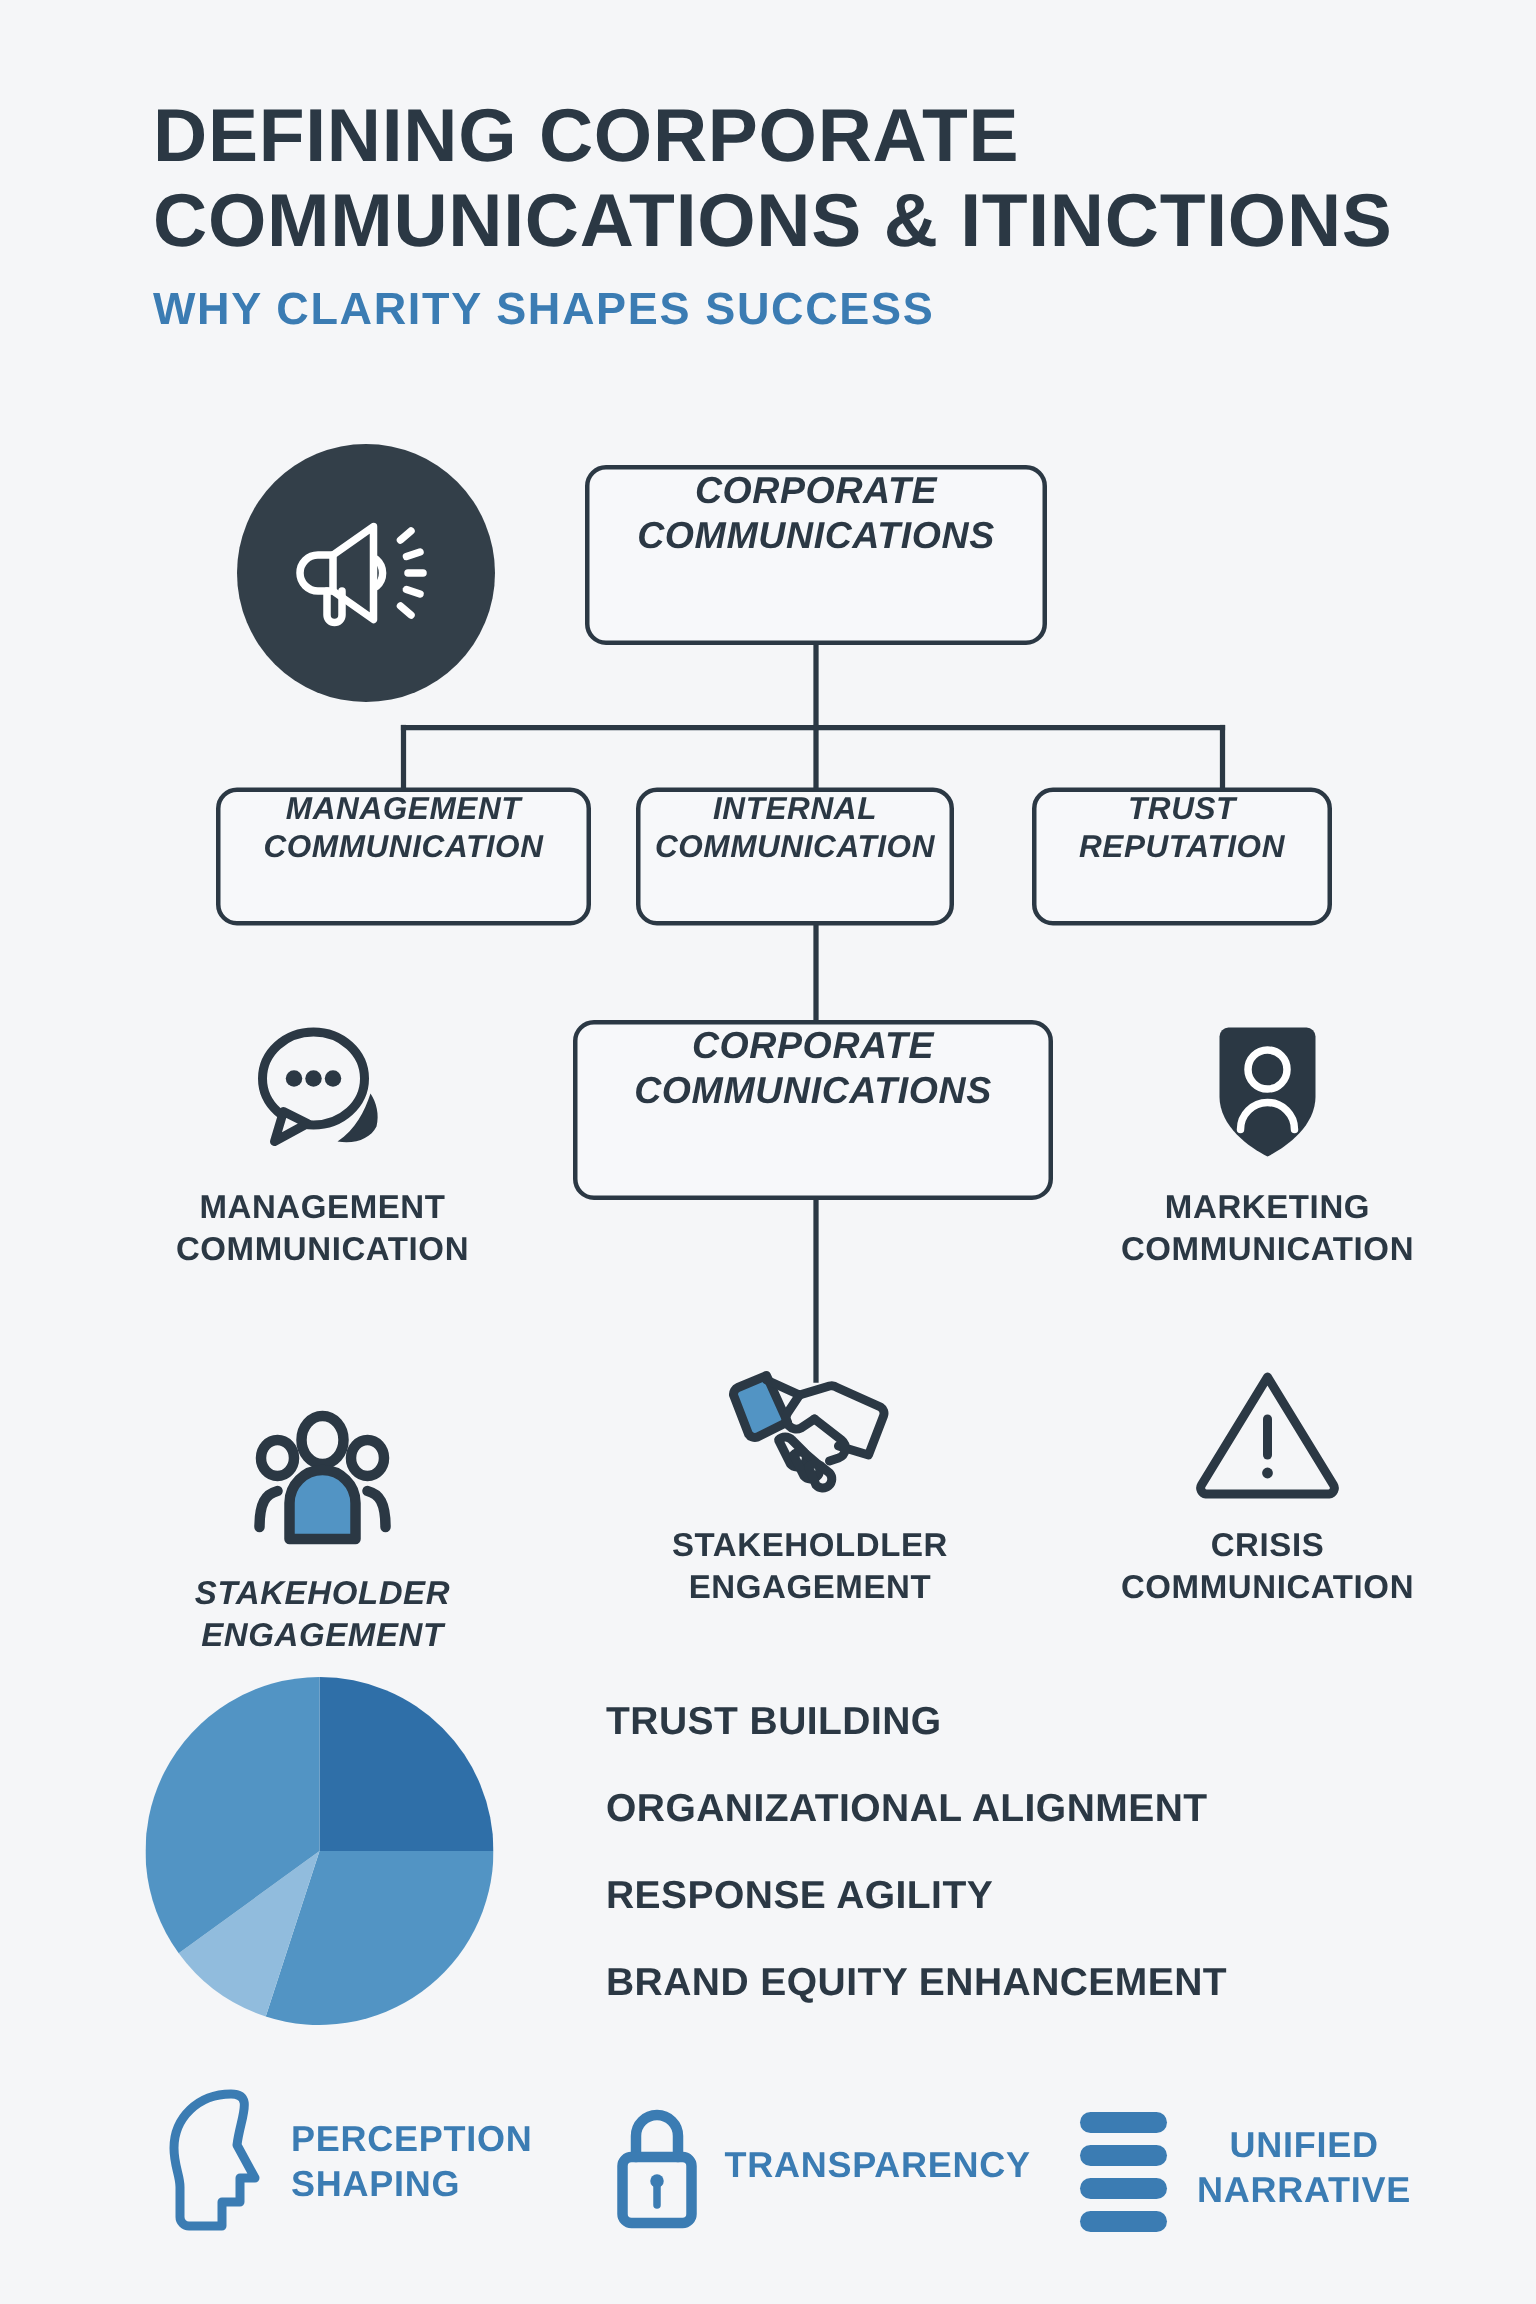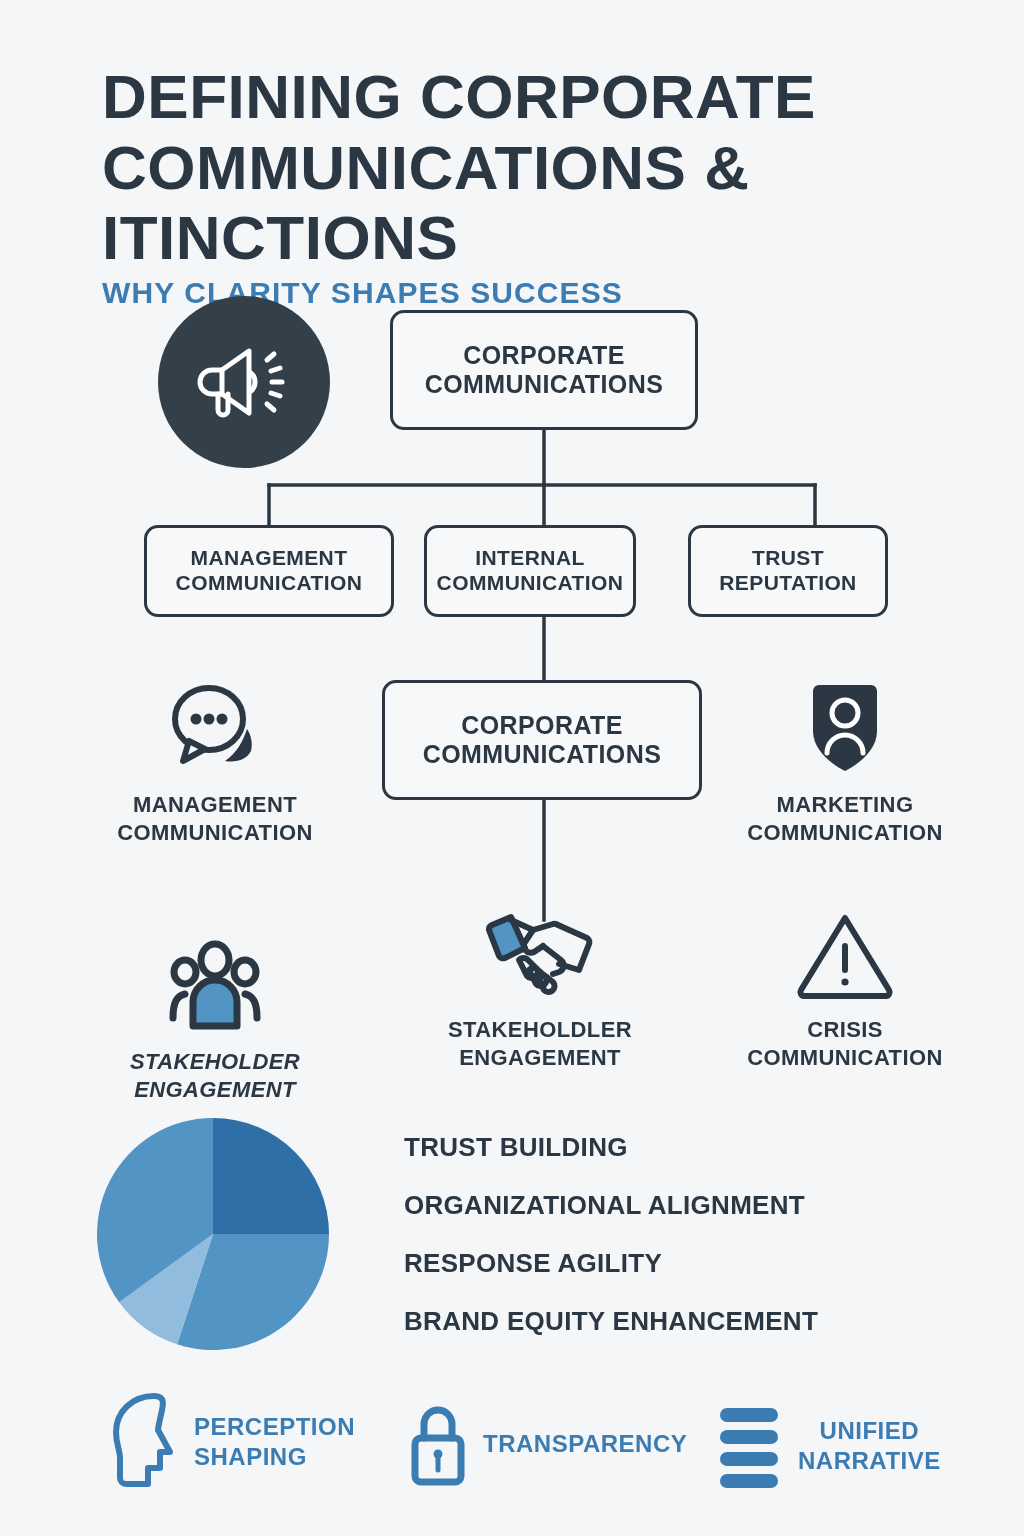--- a/index.html
+++ b/index.html
@@ -7,46 +7,47 @@
     width: 1024px; height: 1536px;
     background: #f5f6f8;
     font-family: "Liberation Sans", sans-serif;
     overflow: hidden;
   }
   .page { position: relative; width: 1024px; height: 1536px; background: #f5f6f8; }
 
   
   .header { position: absolute; left: 102px; top: 62px; width: 880px; }
   .title-line {
-    font-size: 62px; font-weight: 700; letter-spacing: 0.5px;
+    font-size: 50px; font-weight: 700; letter-spacing: 0.5px;
     color: #2b3844; line-height: 1.14; text-transform: uppercase;
     font-stretch: condensed;
   }
   .subtitle {
-    margin-top: 2px;
+    margin-top: 14px;
     font-size: 30px; font-weight: 700; letter-spacing: 1.1px;
     color: #3b7cb3; text-transform: uppercase;
   }
 
   
   .tree { position: absolute; left: 0; top: 280px; width: 1024px; height: 800px; }
   .connector-svg { position: absolute; left: 0; top: 0; width: 1024px; height: 800px; }
 
   .node-box {
     position: absolute;
     border: 3.5px solid #2b3844;
     border-radius: 14px;
     background: #f7f8fa;
-    display: flex; align-items: center; justify-content: center;
+    display: flex; align-items: flex-start; justify-content: center;
     text-align: center;
     color: #2b3844;
     font-weight: 700;
     letter-spacing: 0.4px;
     line-height: 1.18;
     text-transform: uppercase;
+    font-style: italic;
   }
   .node-root   { left: 390px; top: 30px;  width: 308px; height: 120px; font-size: 25px; }
   .node-l2-a   { left: 144px; top: 245px; width: 250px; height: 92px;  font-size: 21px; }
   .node-l2-b   { left: 424px; top: 245px; width: 212px; height: 92px;  font-size: 21px; }
   .node-l2-c   { left: 688px; top: 245px; width: 200px; height: 92px;  font-size: 21px; }
   .node-l3     { left: 382px; top: 400px; width: 320px; height: 120px; font-size: 25px; }
 
   
   .megaphone-badge {
     position: absolute; left: 158px; top: 16px;

